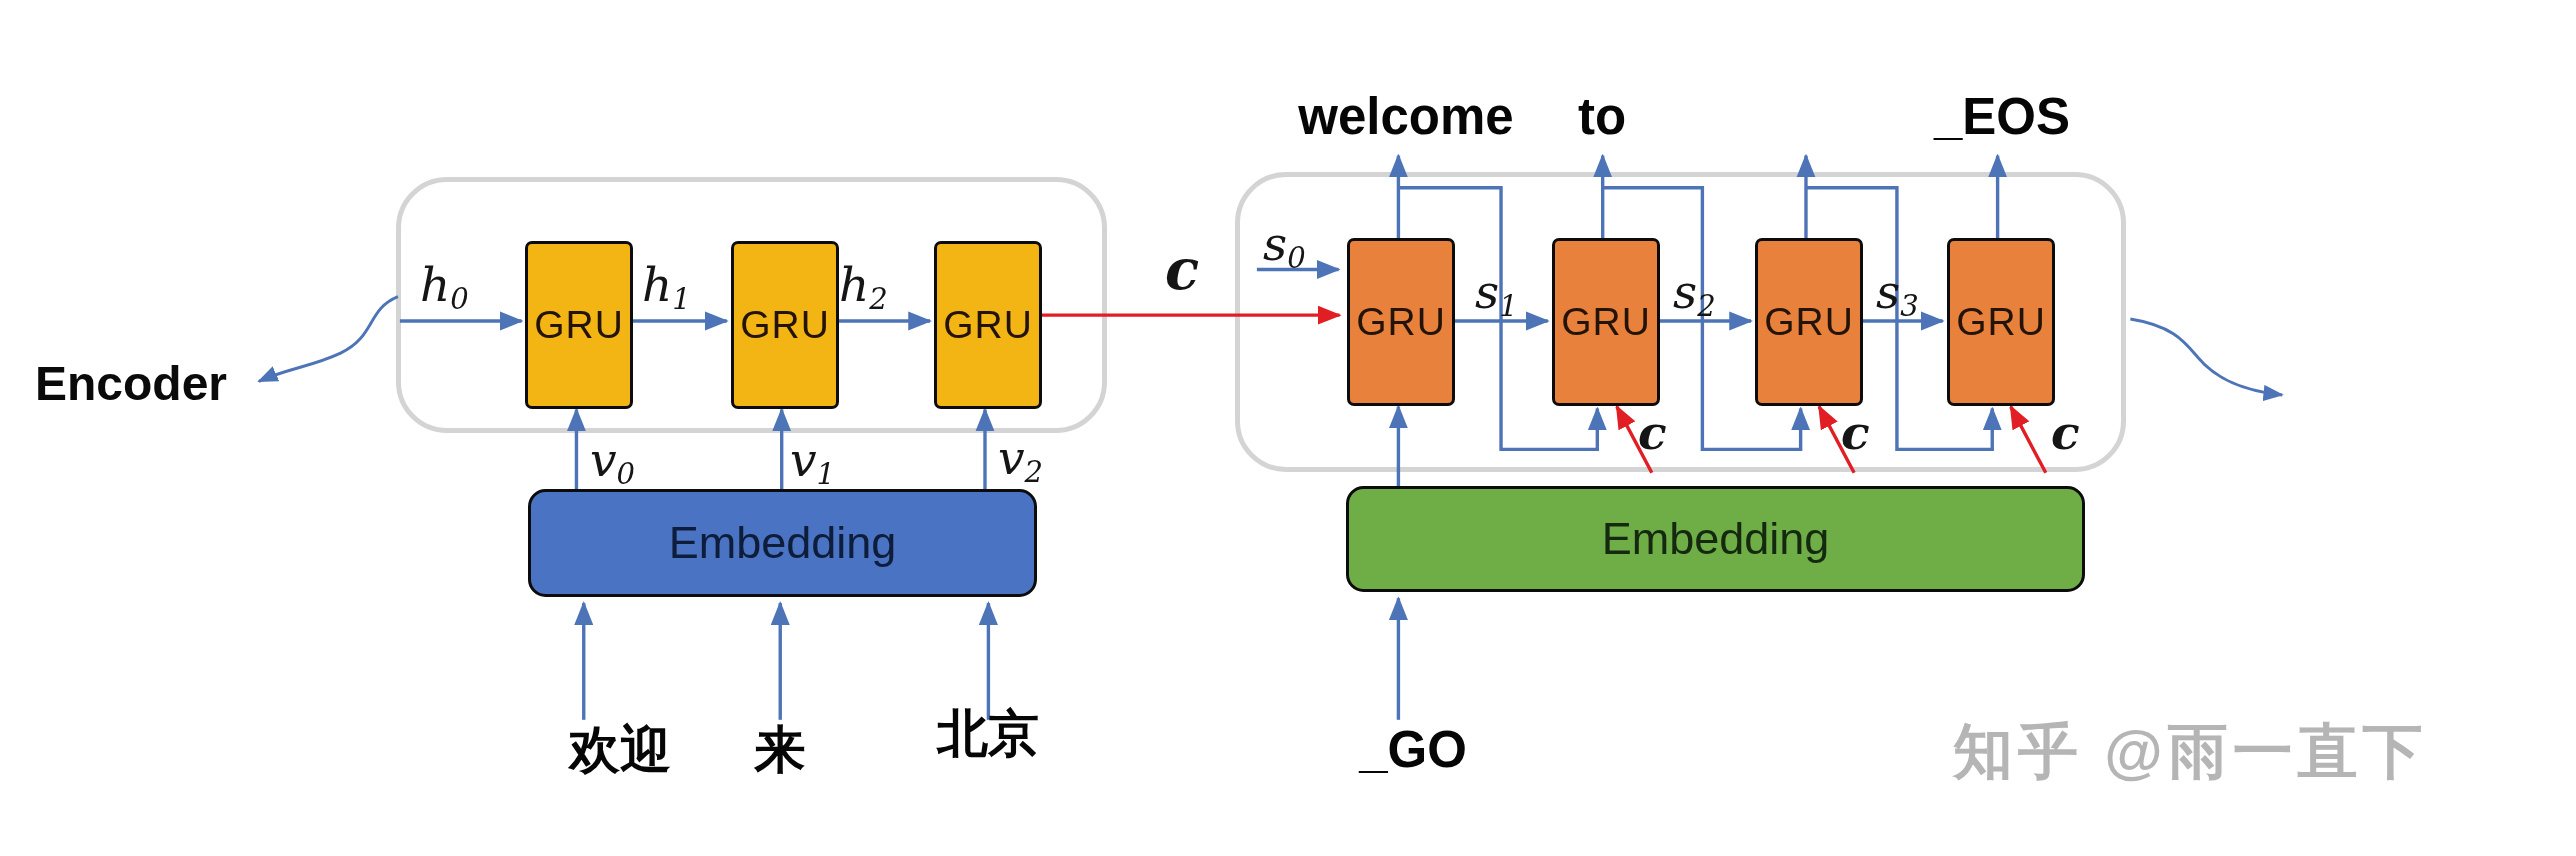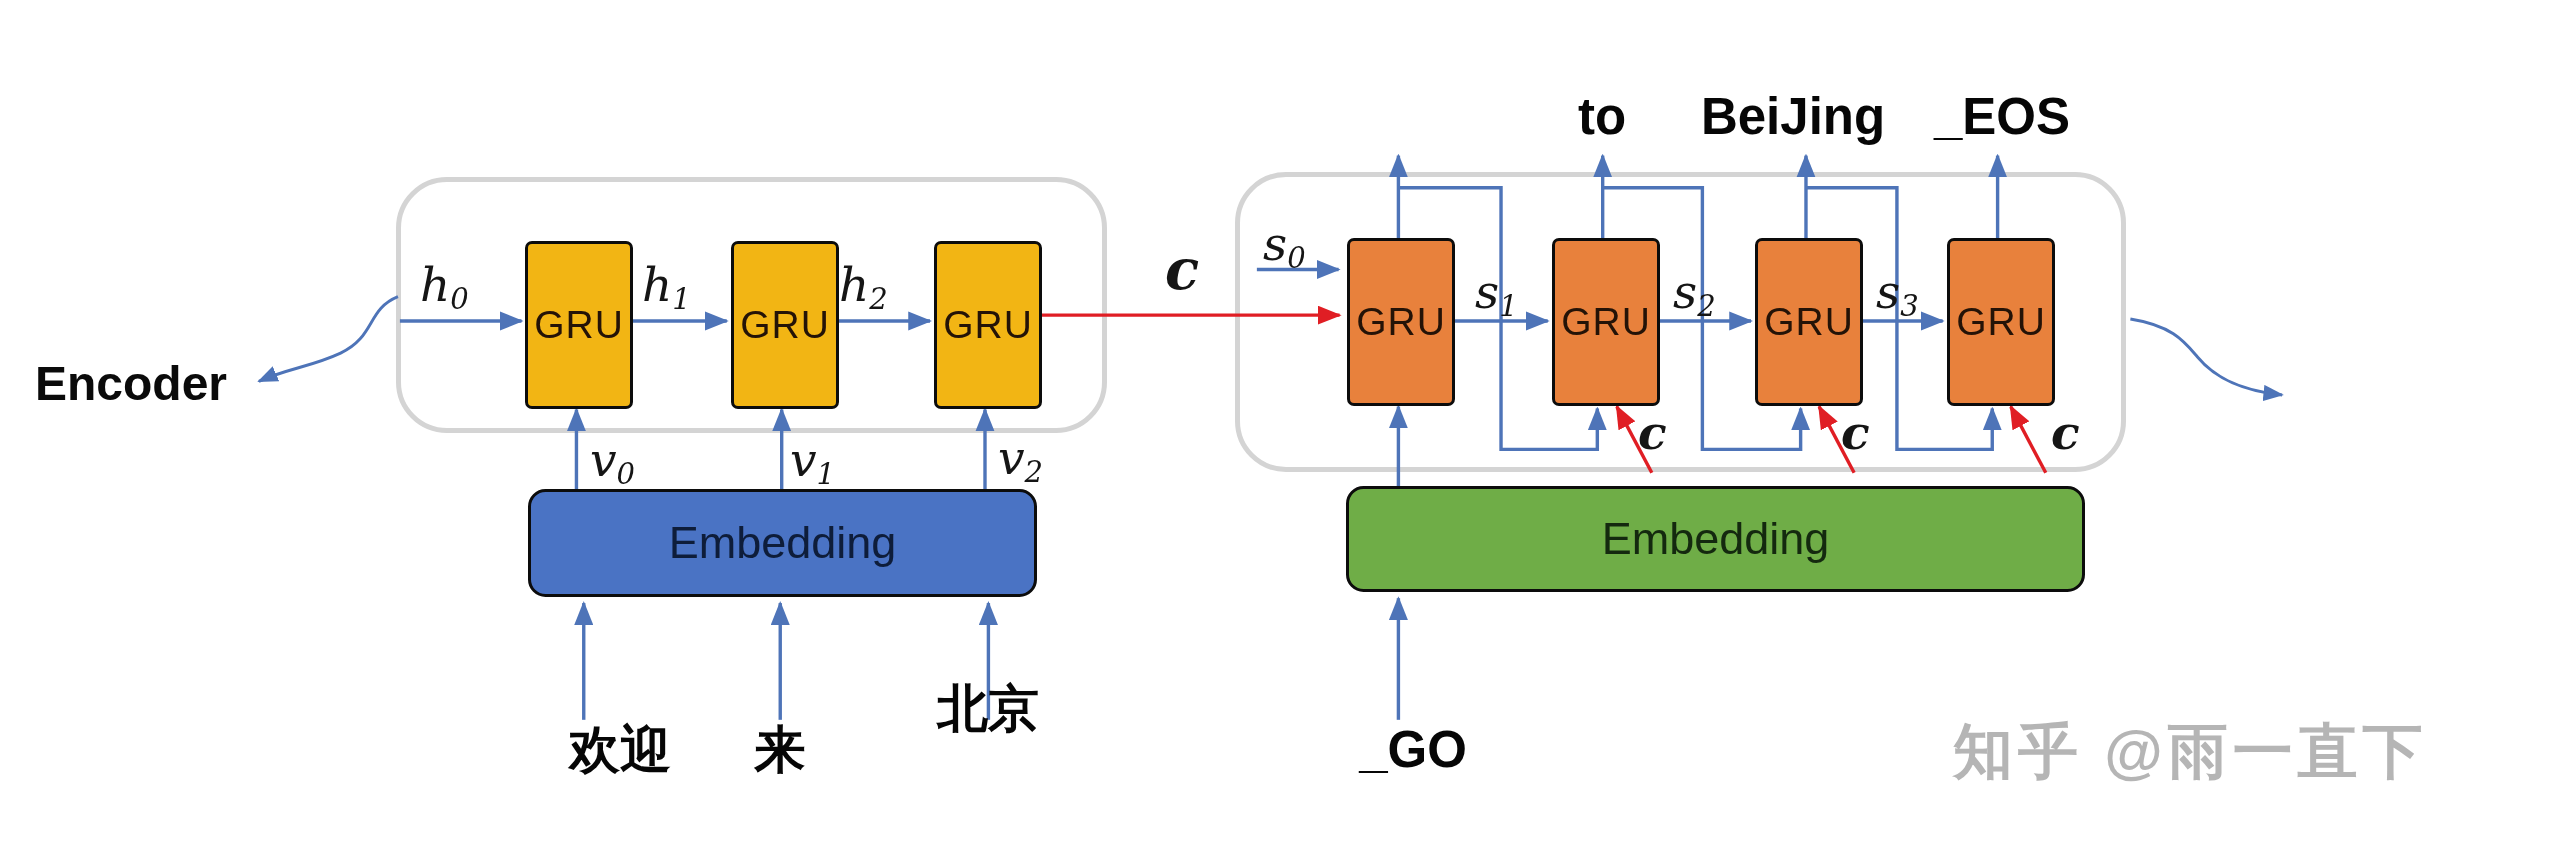--- a/index.html
+++ b/index.html
@@ -95,27 +95,27 @@
   <div class="gru enc" style="left:934px;top:241px;">GRU</div>
 
   <div class="gru dec" style="left:1347px;top:238px;">GRU</div>
   <div class="gru dec" style="left:1552px;top:238px;">GRU</div>
   <div class="gru dec" style="left:1755px;top:238px;">GRU</div>
   <div class="gru dec" style="left:1947px;top:238px;">GRU</div>
 
   <div class="embed enc" style="left:528px;top:489px;width:503px;height:102px;">Embedding</div>
   <div class="embed dec" style="left:1346px;top:486px;width:733px;height:100px;">Embedding</div>
 
+  <div class="word" style="left:1406px;top:91px;">welcome</div>
   <div class="word" style="left:1602px;top:91px;">to</div>
-  <div class="word" style="left:1793px;top:91px;">BeiJing</div>
   <div class="word" style="left:2002px;top:91px;">_EOS</div>
 
   <div class="word" style="left:584px;top:724px;margin-left:36px;">欢迎</div>
   <div class="word" style="left:780px;top:724px;">来</div>
-  <div class="word" style="left:988px;top:683px;">北京</div>
+  <div class="word" style="left:988px;top:708px;">北京</div>
   <div class="word" style="left:1413px;top:724px;">_GO</div>
 
   <div class="sidelabel" style="left:35px;top:360px;">Encoder</div>
 
   <div class="math" style="left:420px;top:261px;">
     <span>h</span><span class="sub">0</span>
   </div>
   <div class="math" style="left:642px;top:261px;">
     <span>h</span><span class="sub">1</span>
   </div>

